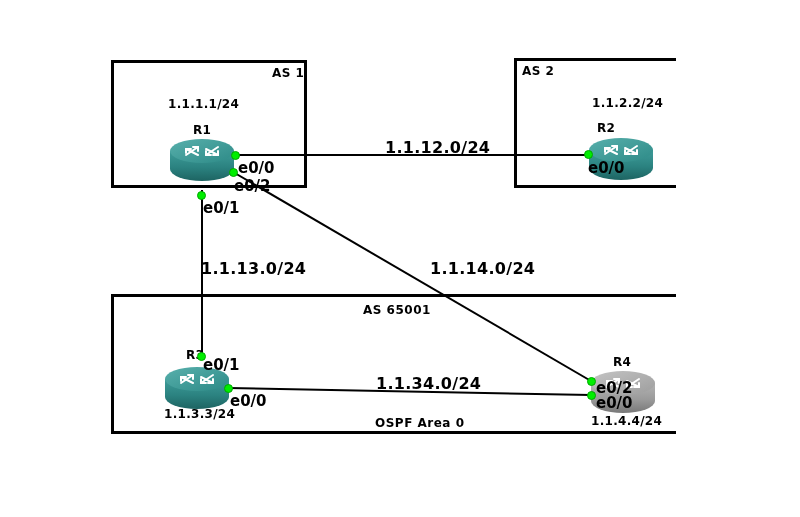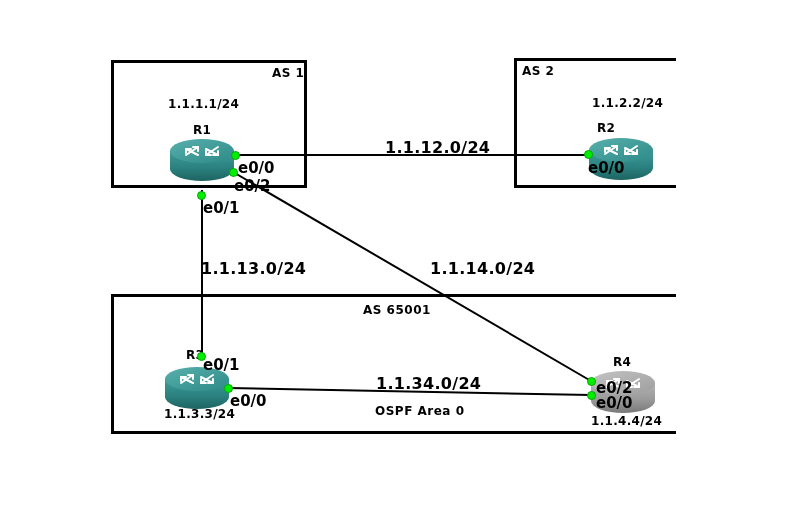--- a/index.html
+++ b/index.html
@@ -91,21 +91,21 @@
 <div id="canvas">
 
   <div class="as-box" style="left:111px; top:60px; width:196px; height:128px;"></div>
   <div class="as-label" style="left:272px; top:66px;">AS 1</div>
 
   <div class="as-box" style="left:514px; top:58px; width:209px; height:130px;"></div>
   <div class="as-label" style="left:522px; top:64px;">AS 2</div>
 
   <div class="as-box" style="left:111px; top:294px; width:597px; height:140px;"></div>
   <div class="as-label" style="left:363px; top:303px;">AS 65001</div>
-  <div class="as-label" style="left:375px; top:404px;">OSPF Area 0</div>
+  <div class="as-label" style="left:375px; top:416px;">OSPF Area 0</div>
 
   <svg id="links" viewBox="0 0 800 517" xmlns="http://www.w3.org/2000/svg">
 
     <line x1="236" y1="155" x2="588" y2="155" stroke="#000000" stroke-width="2"></line>
 
     <line x1="202" y1="190" x2="202" y2="358" stroke="#000000" stroke-width="2"></line>
 
     <line x1="233" y1="172" x2="591" y2="381" stroke="#000000" stroke-width="2"></line>
 
     <line x1="228" y1="388" x2="591" y2="395" stroke="#000000" stroke-width="2"></line>

